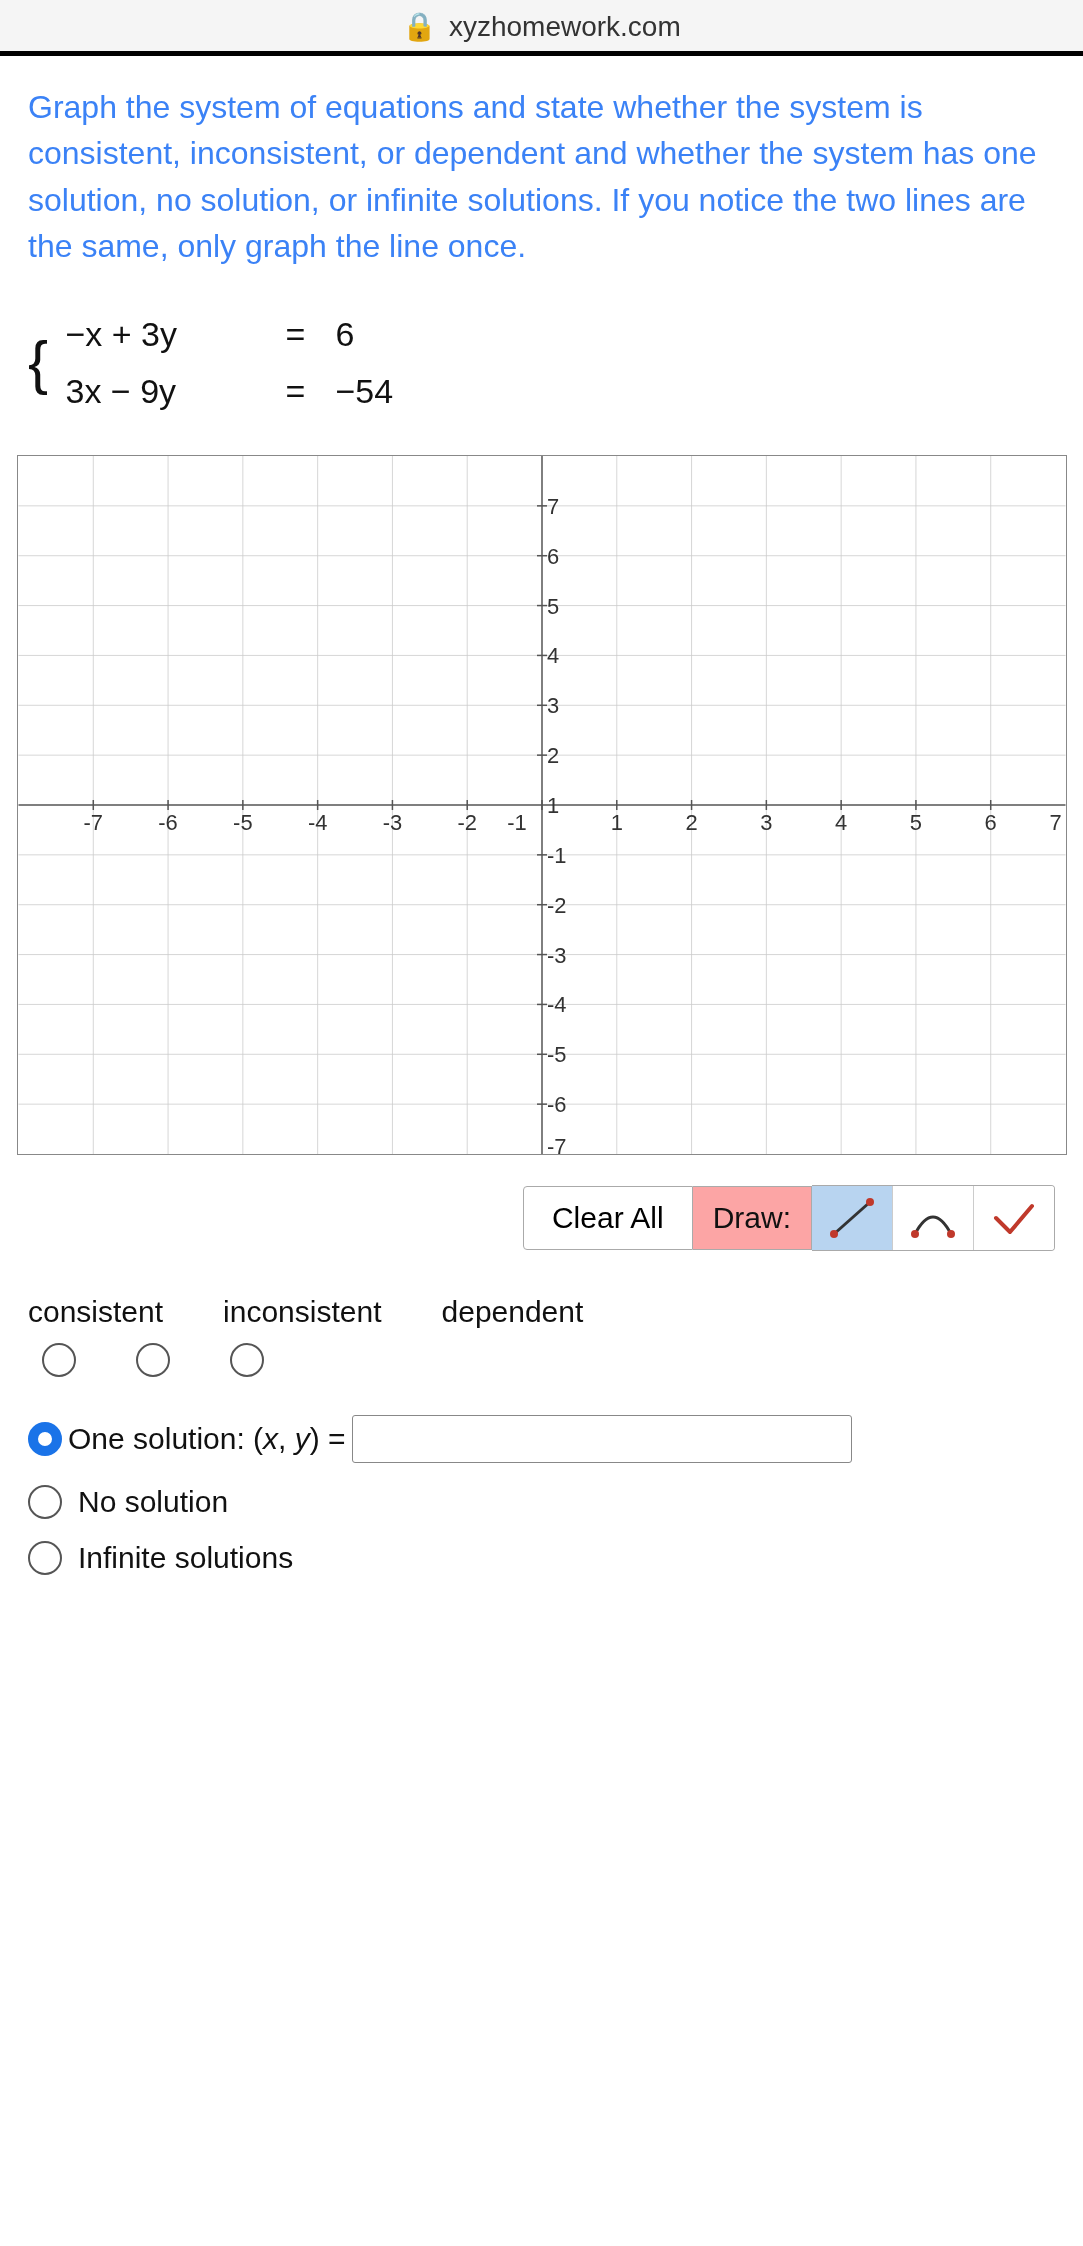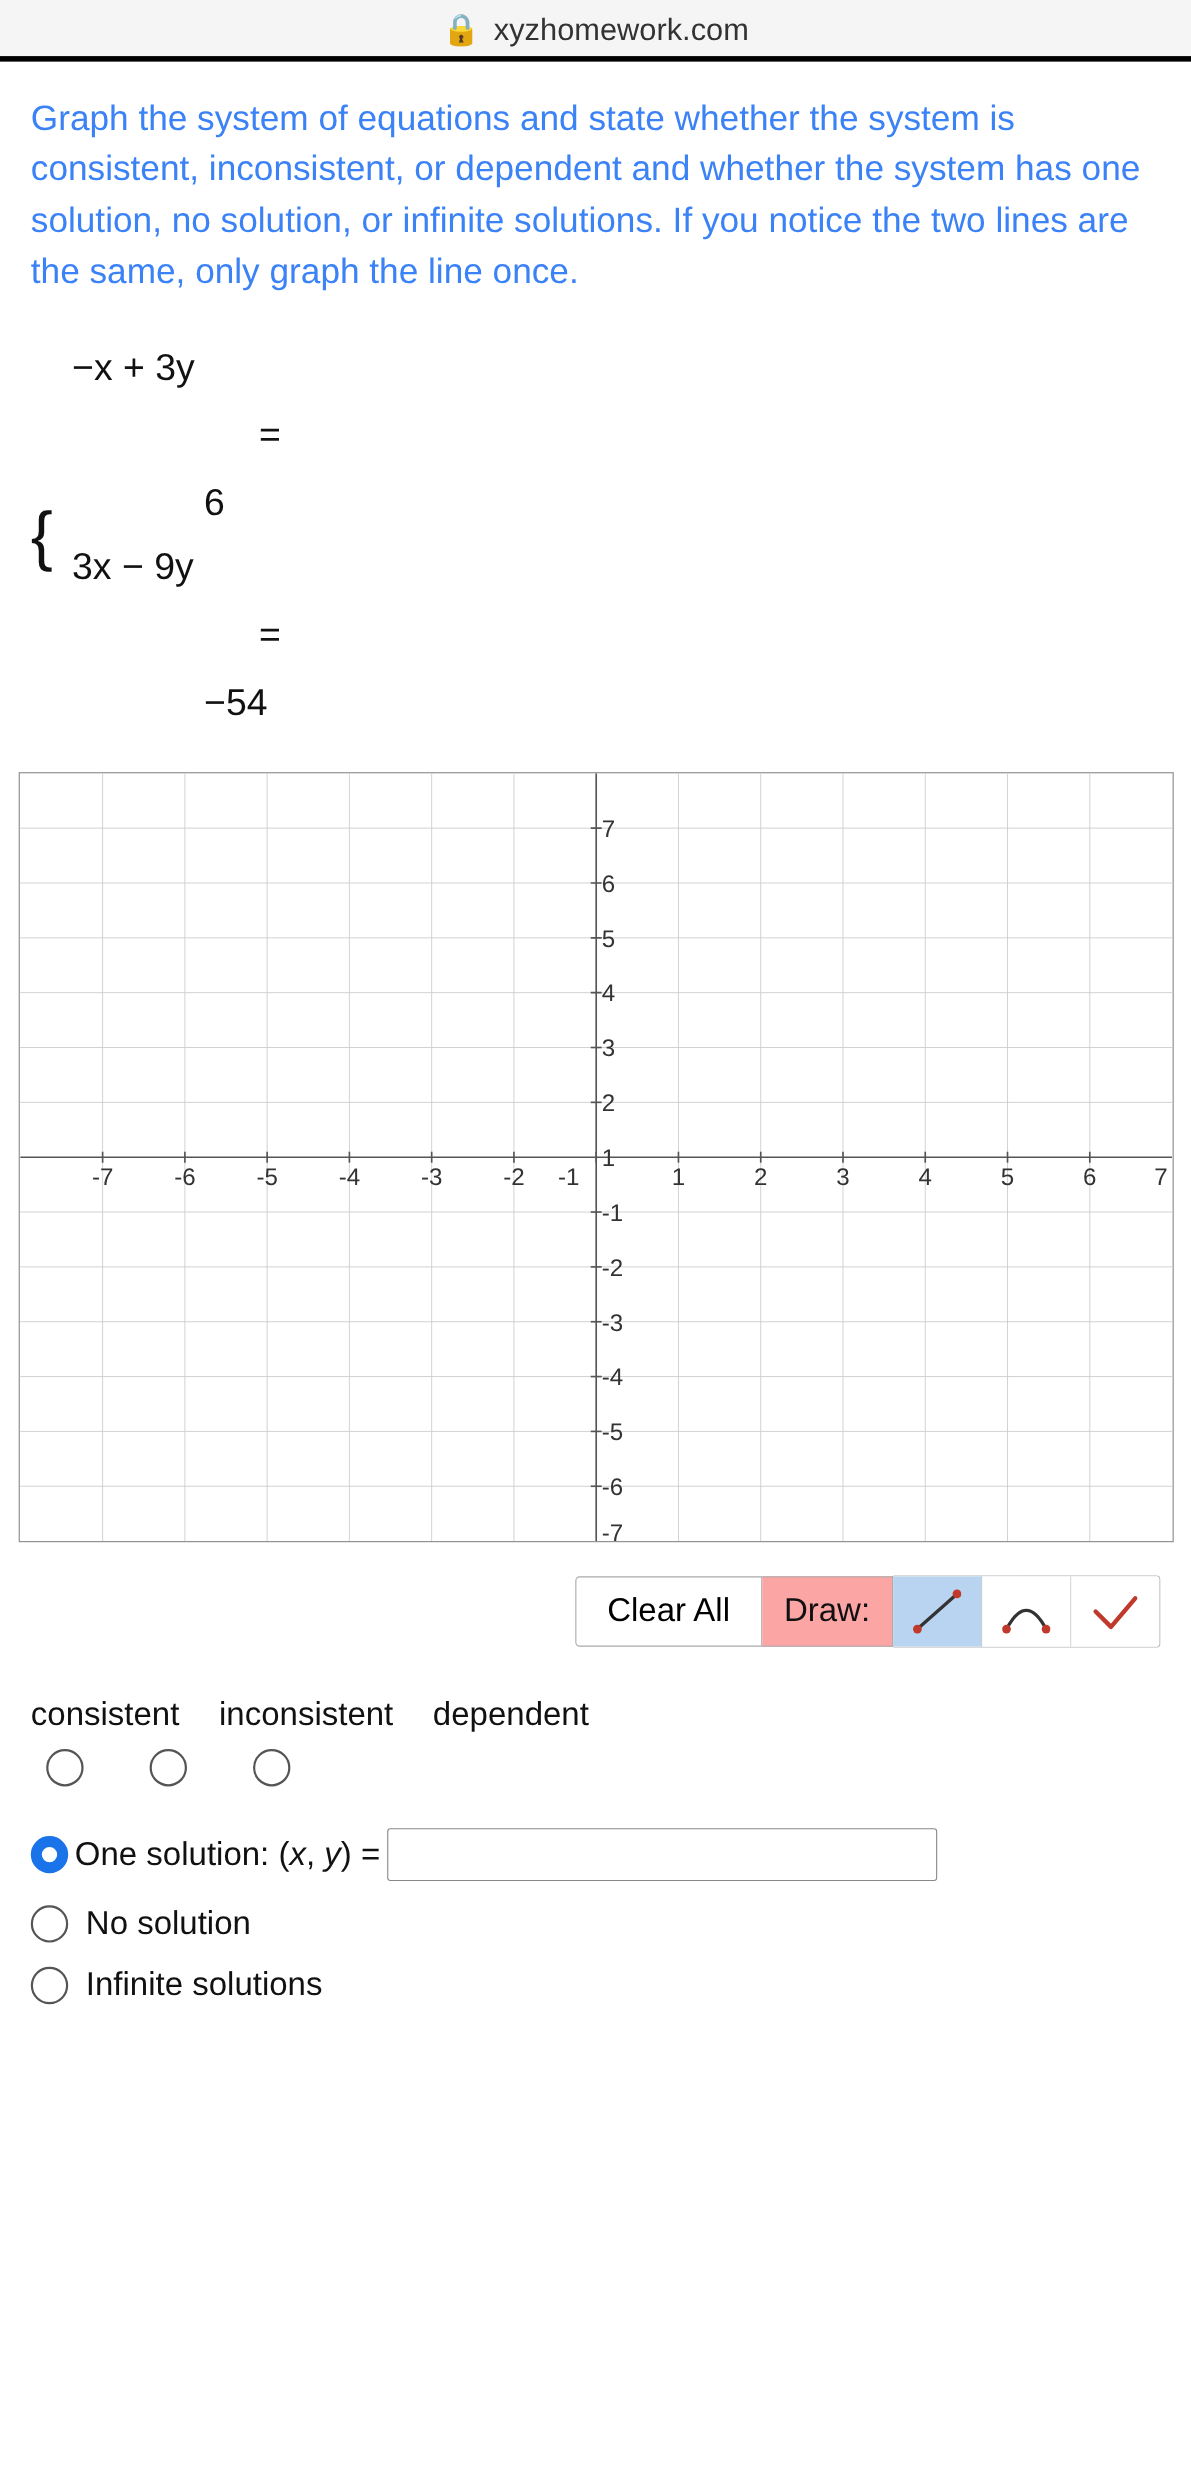--- a/index.html
+++ b/index.html
@@ -39,23 +39,22 @@
       vertical-align: middle;
       margin-right: 8px;
       font-weight: 100;
     }
     .equation-group {
       display: inline-block;
       vertical-align: middle;
     }
     .equation-row {
       display: flex;
-      align-items: flex-end;
-      gap: 4px;
-      flex-direction: column;
+      align-items: flex-start;
+      gap: 20px;
     }
     .eq-lhs { min-width: 200px; }
     .eq-eq { min-width: 30px; }
     .eq-rhs { min-width: 80px; }
 
     
     .graph-container {
       padding: 10px 10px 10px 10px;
       display: flex;
       justify-content: center;
@@ -120,21 +119,21 @@
     .draw-option:last-child { border-right: none; }
     .draw-option.active { background: #b8d4f0; }
     .draw-option svg { width: 44px; height: 44px; }
 
     
     .consistency-section {
       padding: 24px 28px 8px 28px;
     }
     .consistency-labels {
       display: flex;
-      gap: 36px;
+      gap: 60px;
       font-size: 30px;
       margin-bottom: 14px;
       align-items: center;
     }
     .consistency-radios {
       display: flex;
       gap: 60px;
       padding-left: 14px;
     }
     .radio-item {

